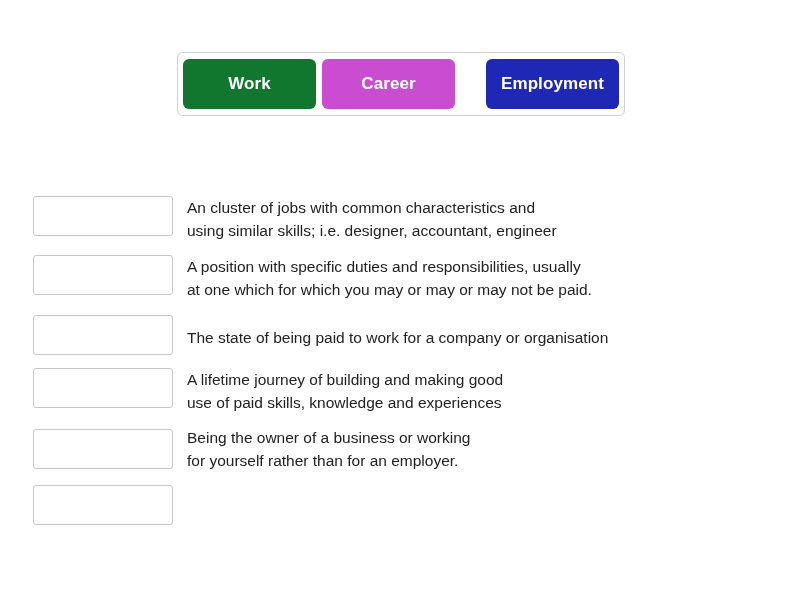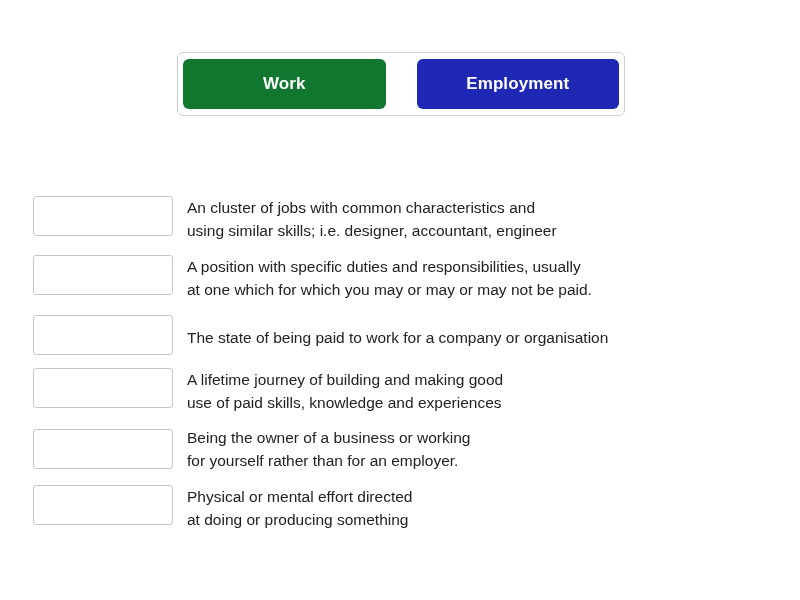--- a/index.html
+++ b/index.html
@@ -90,20 +90,21 @@
   .def-row.r3 { margin-bottom: 13px; }
   .def-row.r4 { margin-bottom: 12px; }
   .def-row.r5 { margin-bottom: 13px; align-items: center; }
 </style>
 </head>
 <body>
 
 <div id="word-bank">
   <div class="bank-row">
     <div class="tile" style="background-color: rgb(17, 119, 47);">Work</div>
+    <div class="tile" style="background-color: rgb(202, 76, 208);">Career</div>
     <div class="tile" style="background-color: rgb(31, 40, 181); margin-left: 25px;">Employment</div>
   </div>
 </div>
 
 <div id="definitions">
 
   <div class="def-row r1">
     <div class="drop-box"></div>
     <div class="def-text">An cluster of jobs with common characteristics and
 using similar skills; i.e. designer, accountant, engineer</div>
@@ -127,17 +128,15 @@
   </div>
 
   <div class="def-row r5">
     <div class="drop-box"></div>
     <div class="def-text">Being the owner of a business or working
 for yourself rather than for an employer.</div>
   </div>
 
   <div class="def-row r6">
     <div class="drop-box"></div>
-    <div class="def-text">Physical or mental effort directed
-at doing or producing something</div>
   </div>
 
 </div>
 
 </body></html>

